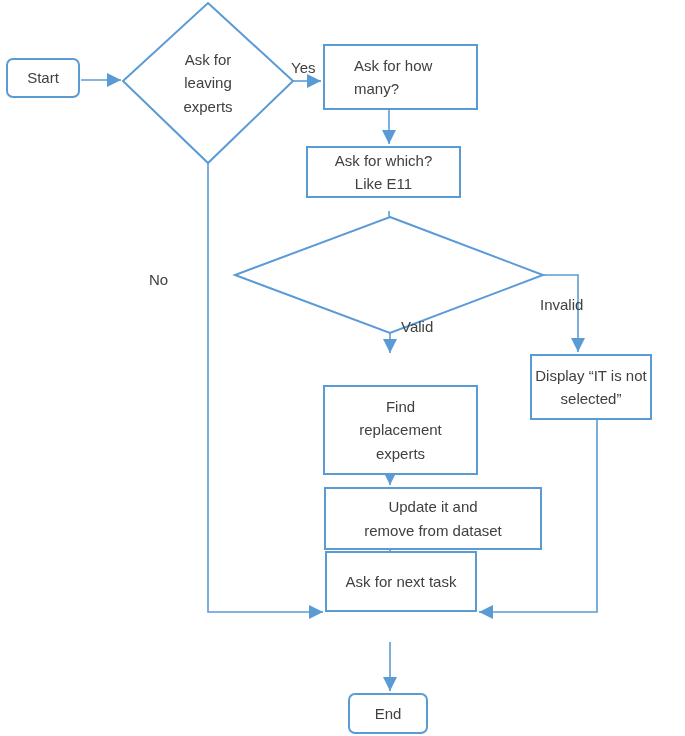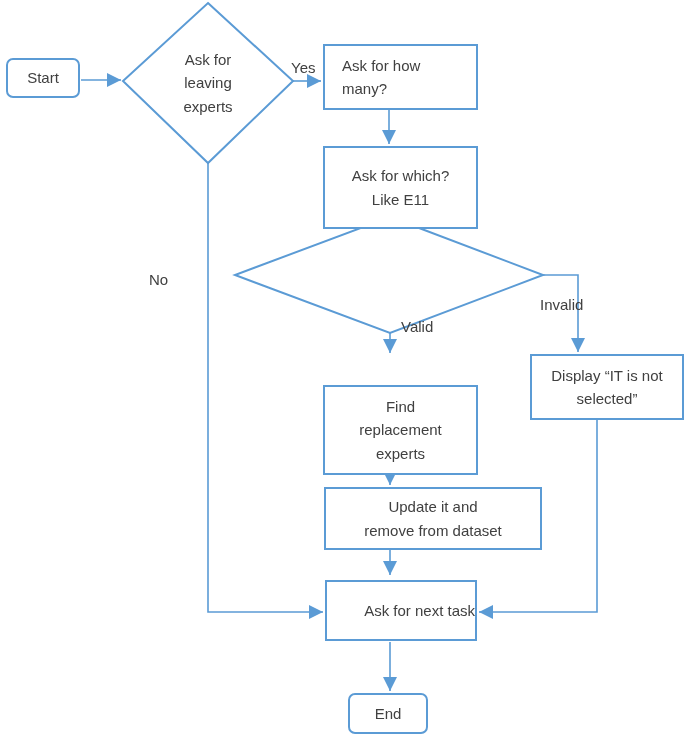--- a/index.html
+++ b/index.html
@@ -43,46 +43,46 @@
     border: 2px solid var(--accent, #5B9BD5);
   }
   .terminator {
     background: #ffffff;
     border: 2.2px solid var(--accent, #5B9BD5);
     border-radius: 7px;
   }
   .left-text {
     justify-content: flex-start;
     text-align: left;
-    padding-left: 17px;
+    padding-left: 29px;
   }
   .diamond-label {
     position: absolute;
     display: flex;
     align-items: center;
     justify-content: center;
     text-align: center;
     font-size: 15px;
     line-height: 1.55;
     white-space: pre-line;
     pointer-events: none;
   }
   .edge-label {
     position: absolute;
     font-size: 15px;
     color: var(--text, #404040);
   }
   
   #n-start        { left: 6px;   top: 58px;  width: 74px;  height: 40px; }
   #n-how-many     { left: 323px; top: 44px;  width: 155px; height: 66px; }
-  #n-which        { left: 323px; top: 146px; width: 155px; height: 83px; }
+  #n-which        { left: 306px; top: 146px; width: 155px; height: 52px; }
   #n-find         { left: 323px; top: 355px; width: 155px; height: 90px; margin-top: 30px; }
-  #n-display      { left: 530px; top: 354px; width: 154px; height: 66px; }
+  #n-display      { left: 530px; top: 354px; width: 122px; height: 66px; }
   #n-update       { left: 324px; top: 487px; width: 218px; height: 63px; }
-  #n-next-task    { left: 325px; top: 580px; width: 152px; height: 61px; justify-content: flex-end; }
+  #n-next-task    { left: 325px; top: 551px; width: 152px; height: 61px; }
   #n-end          { left: 348px; top: 693px; width: 80px;  height: 41px; }
   #d1-label       { left: 123px; top: 3px;   width: 170px; height: 160px; }
   #d2-label       { left: 235px; top: 217px; width: 310px; height: 116px; }
   #lbl-yes        { left: 291px; top: 59px; }
   #lbl-no         { left: 149px; top: 271px; }
   #lbl-valid      { left: 401px; top: 318px; }
   #lbl-invalid    { left: 540px; top: 256px; margin-top: 40px; }
 </style>
 </head>
 <body>

